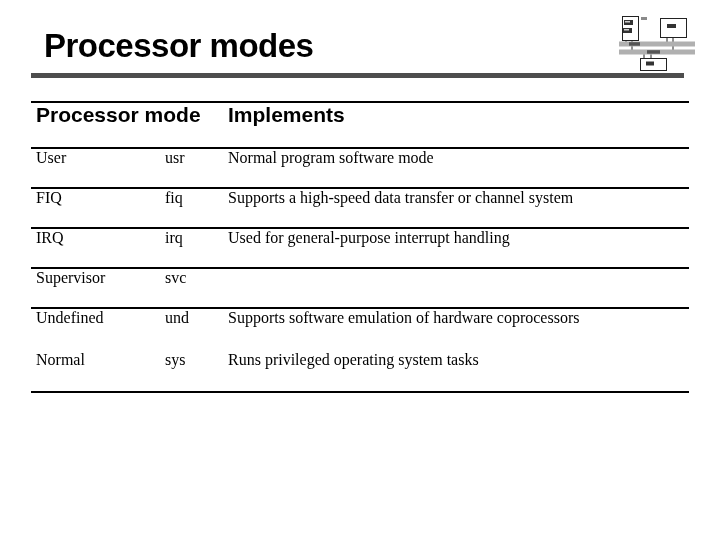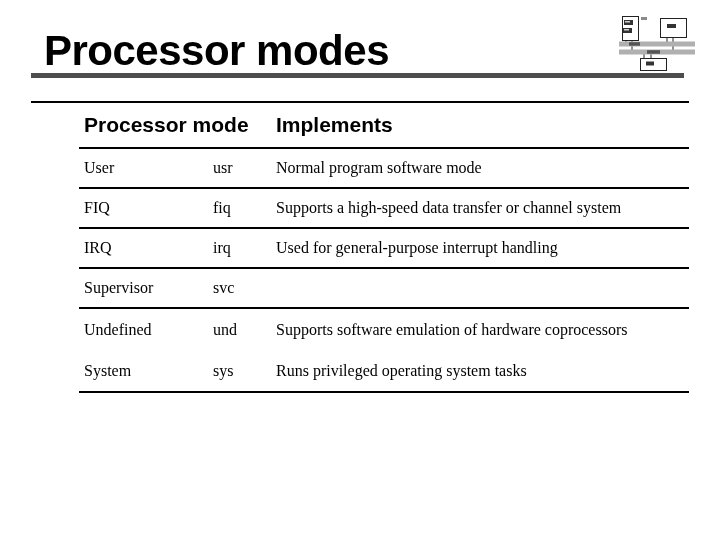--- a/index.html
+++ b/index.html
@@ -8,21 +8,21 @@
     position:relative;
     width:720px; height:540px;
     background:#ffffff;
     overflow:hidden;
     font-family:"Liberation Sans", sans-serif;
     color:#000;
   }
   .title {
     position:absolute;
     left:44px; top:27px;
-    font-size:42px;
+    font-size:33px;
     font-weight:bold;
     letter-spacing:-0.5px;
     color:#000;
     white-space:nowrap;
   }
   .title-rule {
     position:absolute;
     left:31px; top:73px;
     width:653px; height:5px;
     background:#4d4d4d;
@@ -33,24 +33,23 @@
     width:88px; height:64px;
   }
   .modes-table {
     position:absolute;
     left:31px; top:101px;
     width:658px;
     border-top:2px solid #000;
   }
   .t-row {
     display:flex;
-    align-items:center;
+    align-items:flex-start;
     border-bottom:2px solid #000;
     height:40px;
-    margin-left:48px;
   }
   .t-row.header { height:46px; }
   .t-row.no-line { border-bottom:none; height:42px; }
   .t-row.last { height:42px; }
   .cell { white-space:nowrap; overflow:visible; }
   .c-mode  { width:134px; padding-left:5px; }
   .c-abbr  { width:63px; }
   .c-desc  { flex:1; }
   .header .c-head1 { width:197px; padding-left:5px; }
   .header .cell {
@@ -133,19 +132,19 @@
     </div>
 
 
     <div class="t-row no-line">
       <div class="cell c-mode body-text">Undefined</div>
       <div class="cell c-abbr body-text">und</div>
       <div class="cell c-desc body-text">Supports software emulation of hardware coprocessors</div>
     </div>
 
     <div class="t-row last">
-      <div class="cell c-mode body-text">System</div>
+      <div class="cell c-mode body-text">Normal</div>
       <div class="cell c-abbr body-text">sys</div>
       <div class="cell c-desc body-text">Runs privileged operating system tasks</div>
     </div>
 
   </div>
 </div>
 
 </body></html>

